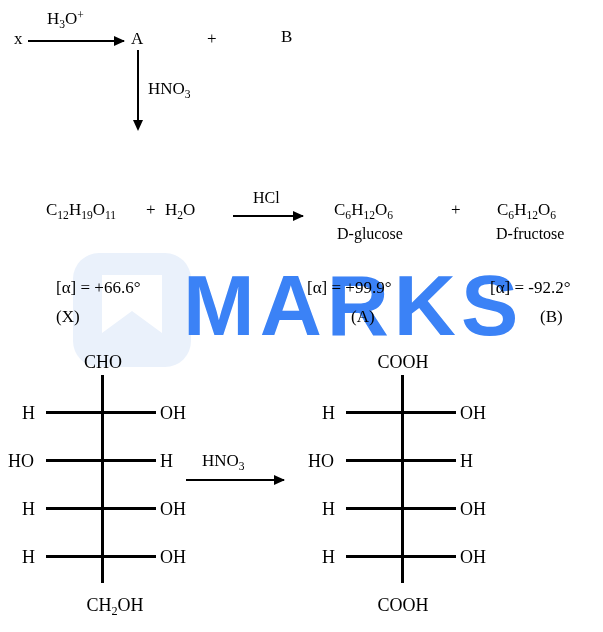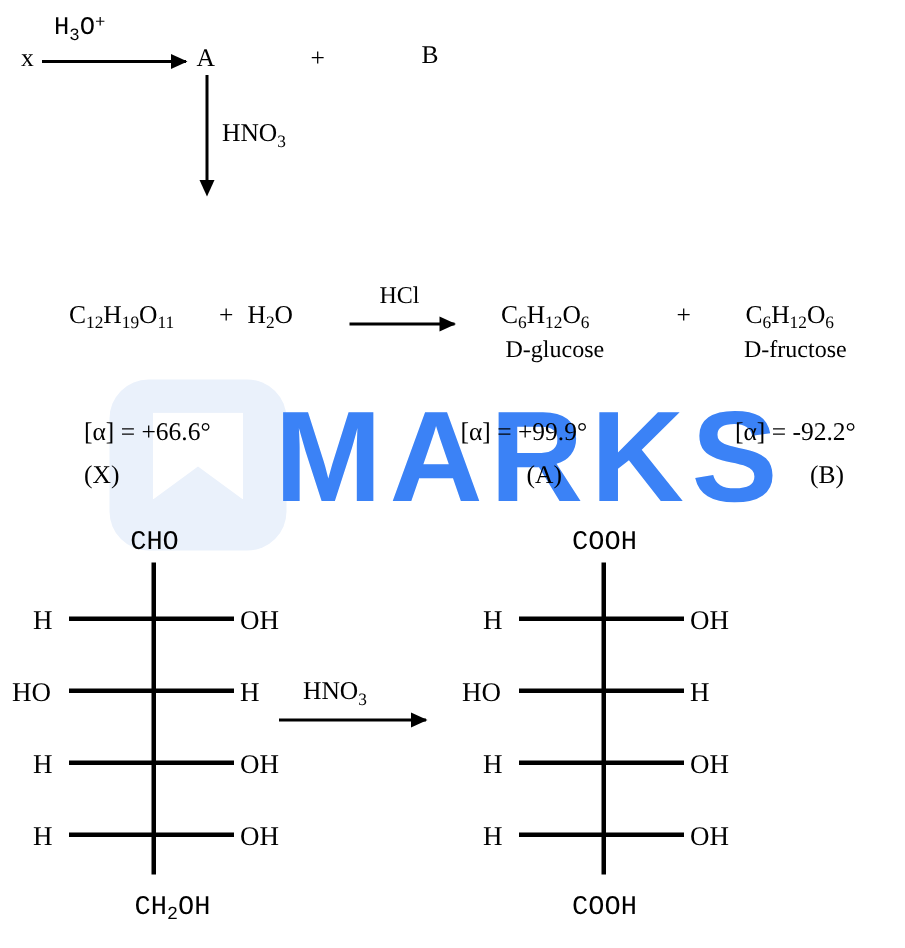--- a/index.html
+++ b/index.html
@@ -112,21 +112,20 @@
     position: absolute;
     height: 3px;
     background: #000;
   }
   .cap {
     position: absolute;
     font-size: 18px;
     white-space: nowrap;
     transform: translateX(-50%);
     line-height: 1;
-    font-family: Liberation Mono, monospace;
   }
   .lbl-l {
     position: absolute;
     font-size: 18px;
     white-space: nowrap;
     transform: translateY(-50%);
     line-height: 1;
   }
   .lbl-r {
     position: absolute;
@@ -139,21 +138,21 @@
 </head>
 <body>
 
 <div id="page">
 
   <div class="wm-logo"></div>
   <div class="wm-text">MARKS</div>
 
   <div class="t f17" style="left:14px; top:30px;">x</div>
 
-  <div class="t f17" style="left:36px; top:10px;font-family:Liberation Mono, monospace;">
+  <div class="t f17" style="left:47px; top:10px;">
     <span>H</span><sub>3</sub><span>O</span><sup>+</sup>
   </div>
 
   <div class="h-arrow" style="left:28px; top:40px; width:96px;"></div>
 
   <div class="t f17" style="left:131px; top:30px;">A</div>
 
   <div class="t f17" style="left:207px; top:30px;">+</div>
 
   <div class="t f17" style="left:281px; top:28px;">B</div>

